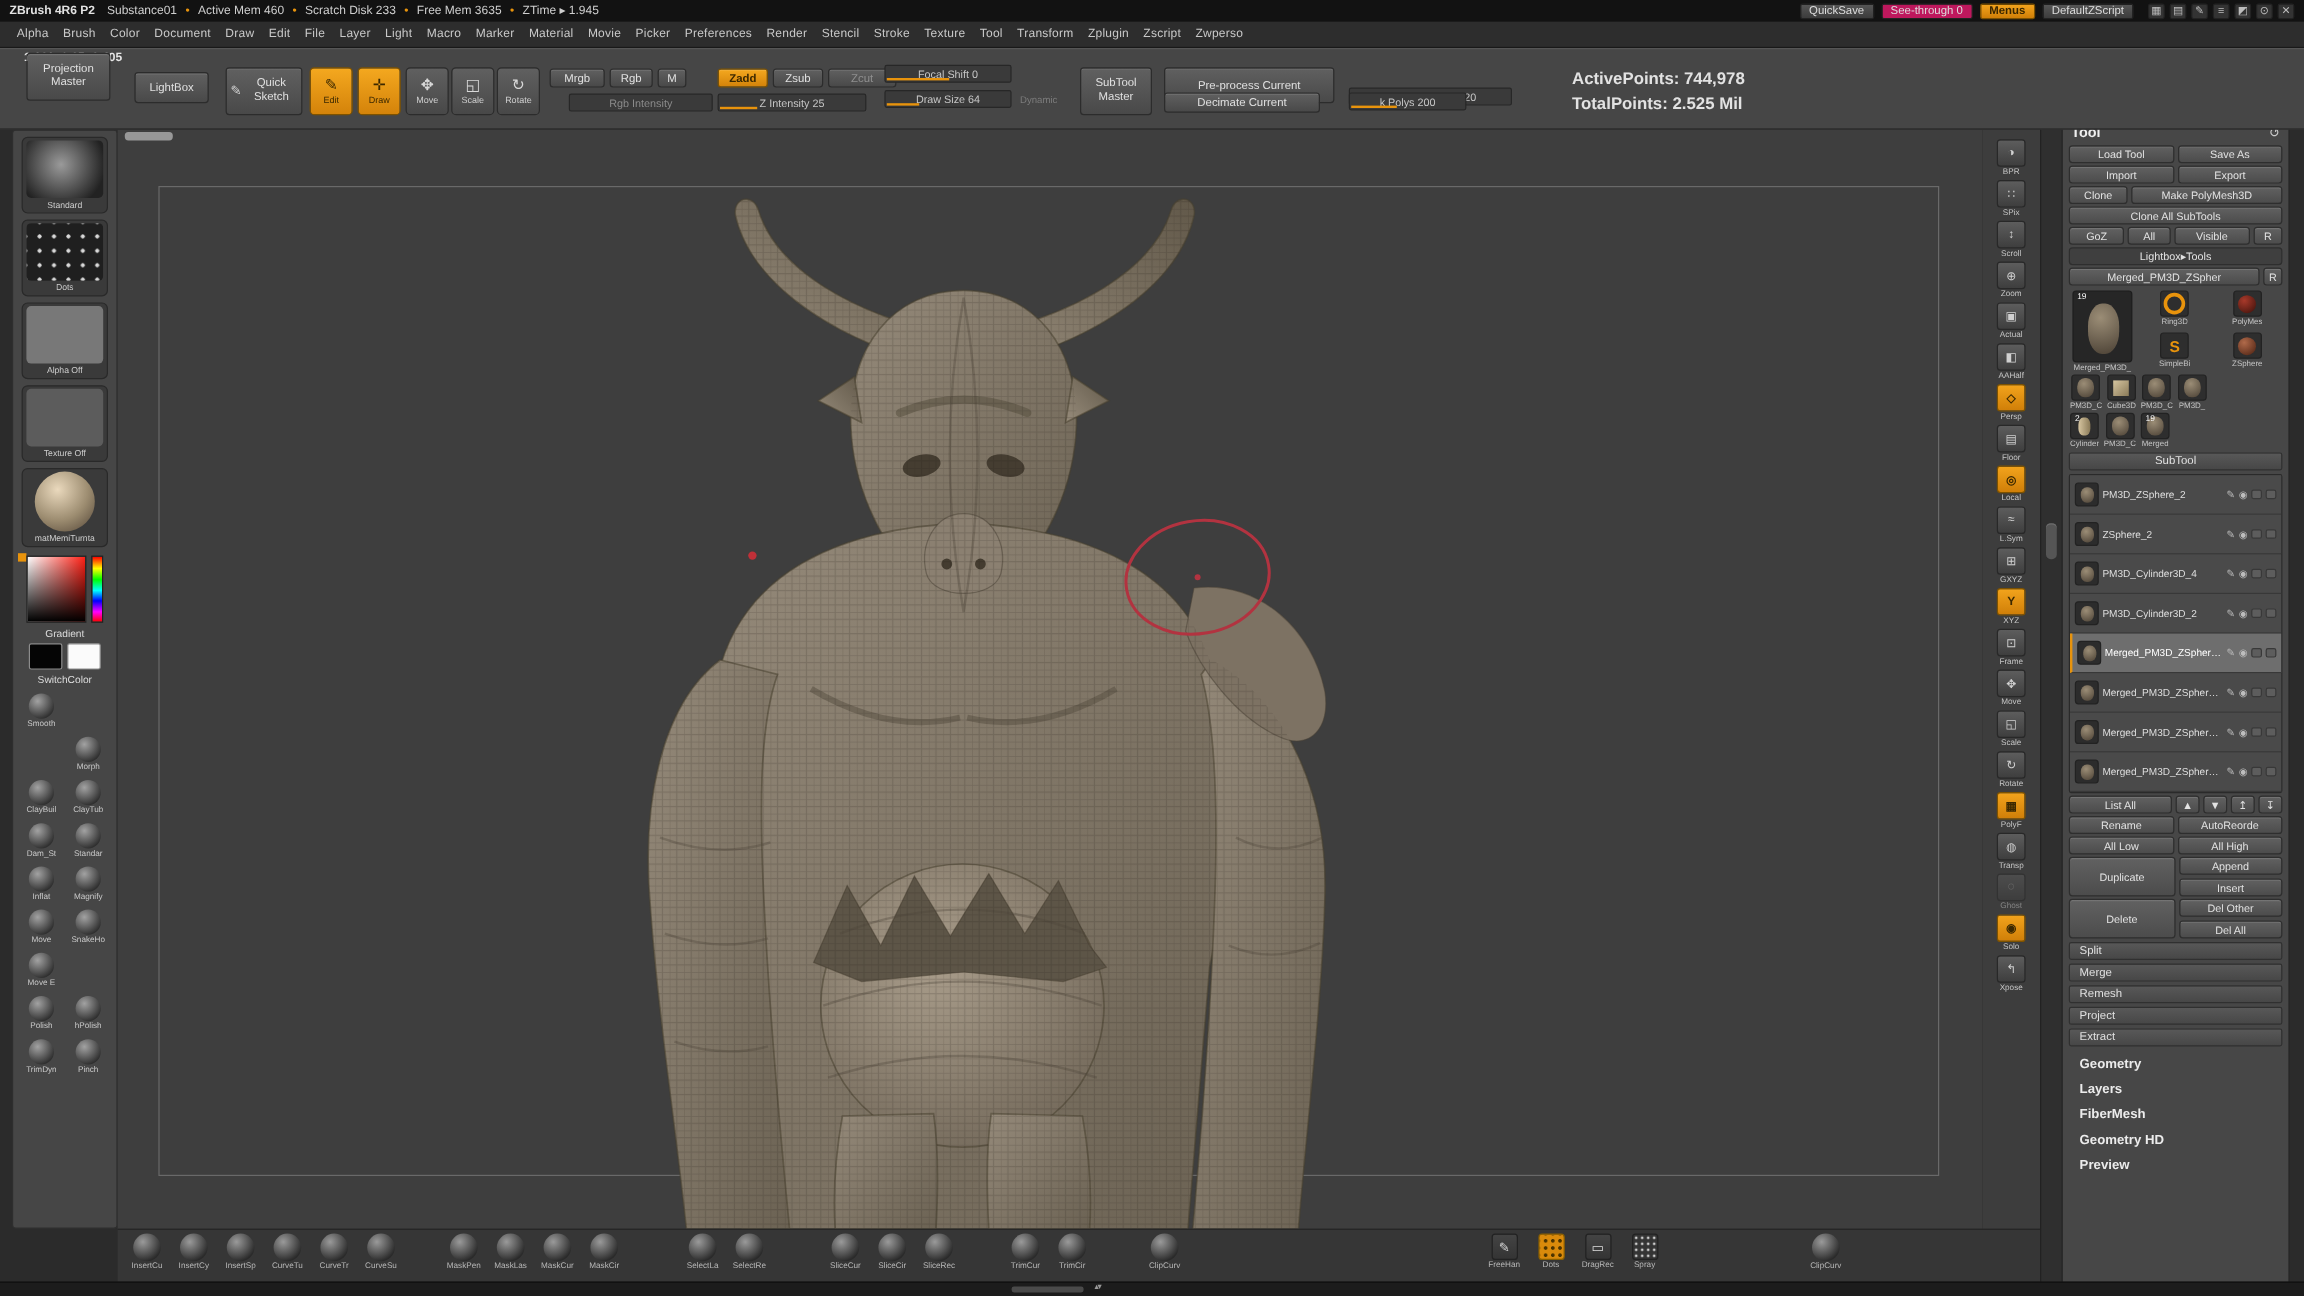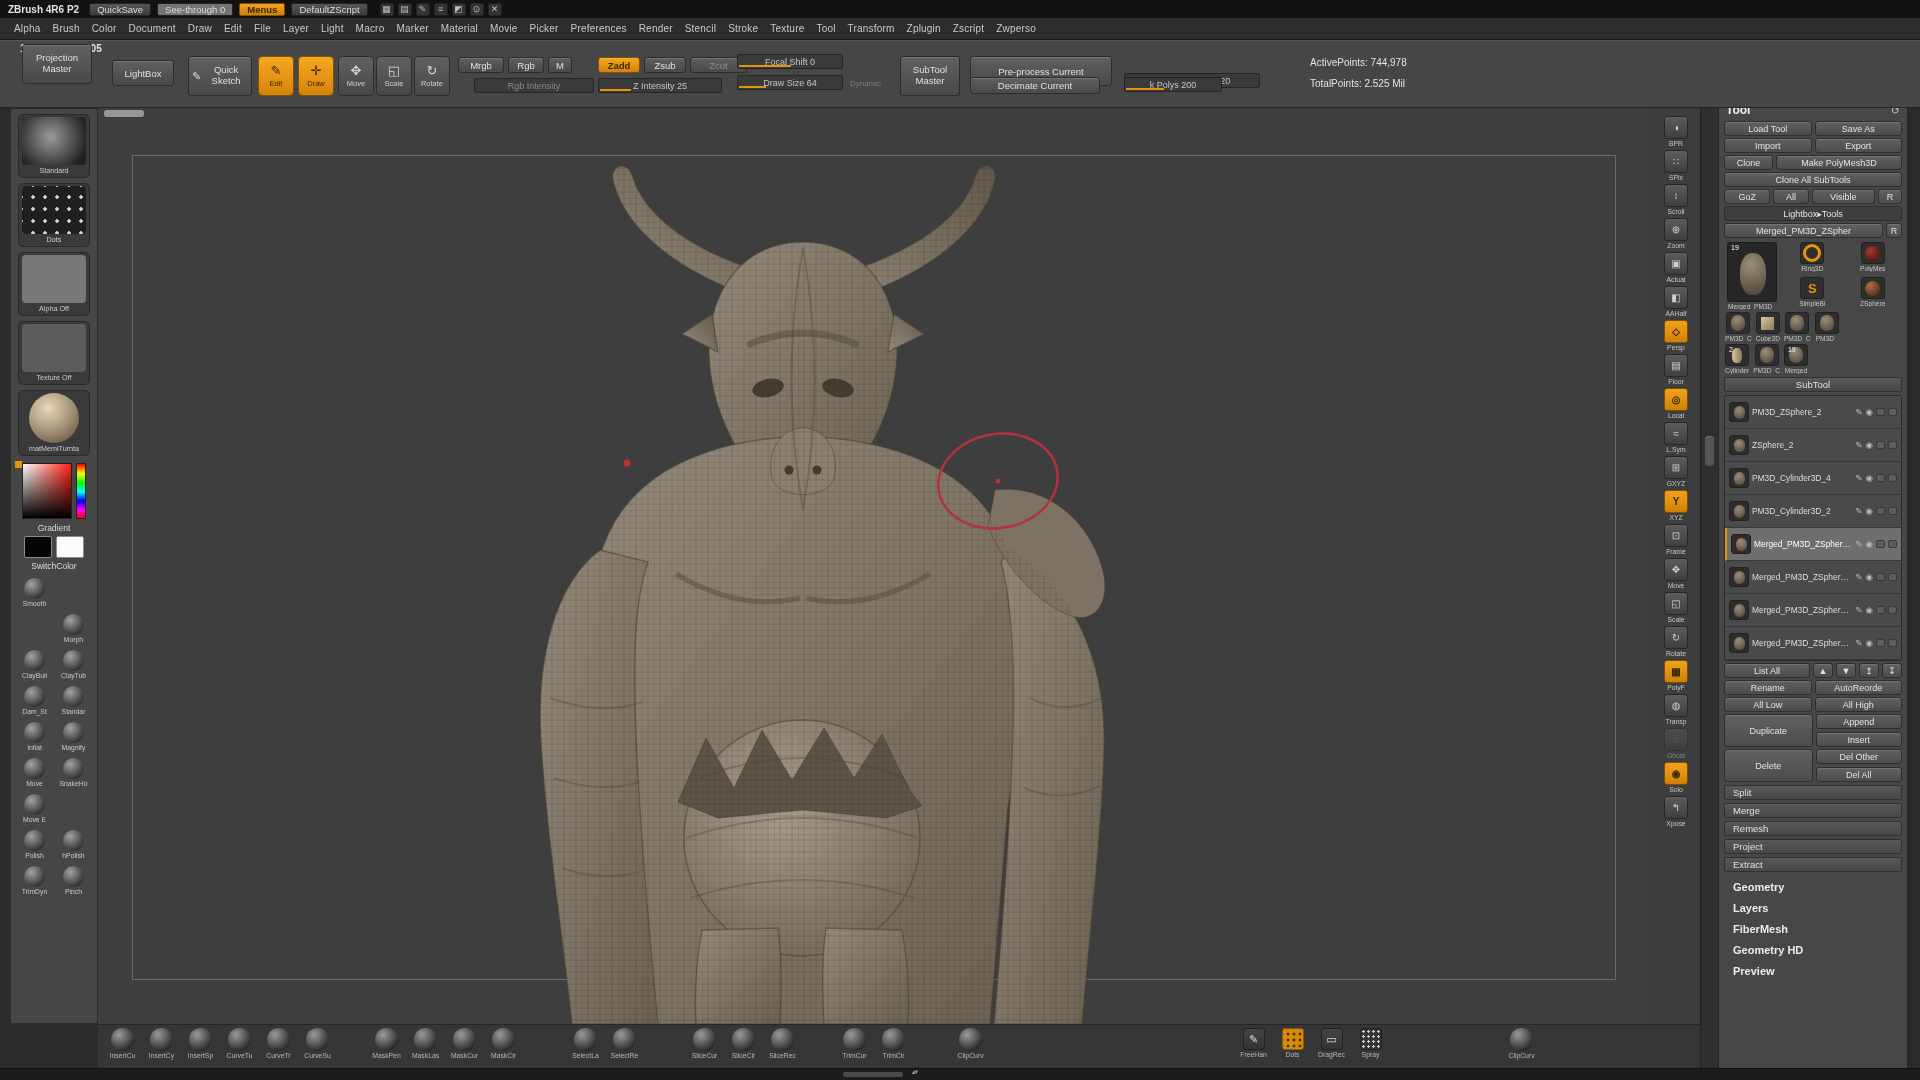--- a/index.html
+++ b/index.html
@@ -10,21 +10,21 @@
   
   .titlebar{position:absolute;left:0;top:0;right:0;height:18px;background:#121212;
     display:flex;align-items:center;padding:0 8px;font-size:10px;color:#cfcfcf;z-index:30}
   .tb-title{font-weight:bold;color:#e3e3e3;margin-right:10px;white-space:nowrap}
   .tb-segs{display:flex;align-items:center;flex:1;min-width:0}
   .seg{white-space:nowrap}
   .seg + .seg::before{content:"•";color:#e8930c;margin:0 7px}
   .tb-right{display:flex;align-items:center;gap:6px}
   .tb-btn{height:13px;padding:0 7px;border-radius:2px;background:linear-gradient(#555,#3c3c3c);
     border:1px solid #222;display:flex;align-items:center;font-size:9.5px;color:#ddd;white-space:nowrap}
-  .tb-btn.dark{background:#737373}
+  .tb-btn.dark{background:#be185d}
   .tb-btn.orange{background:linear-gradient(#f2a31c,#d07f08);color:#3a2700;border-color:#7d5200;font-weight:bold}
   .tb-icons{display:flex;gap:4px;margin-left:6px}
   .tbi{width:14px;height:13px;border-radius:2px;background:#333;border:1px solid #222;
     font-size:9px;color:#bdbdbd;display:flex;align-items:center;justify-content:center}
 
   
   .menubar{position:absolute;left:0;top:18px;right:0;height:22px;background:#2d2d2d;
     border-bottom:1px solid #191919;display:flex;align-items:center;padding-left:8px;z-index:29}
   .mitem{padding:0 6px;font-size:10px;color:#c9c9c9;white-space:nowrap;letter-spacing:.2px}
 
@@ -41,21 +41,21 @@
   .tile{position:absolute;width:36px;height:40px;border-radius:4px;background:linear-gradient(#606060,#484848);
     border:1px solid #2c2c2c;display:flex;flex-direction:column;align-items:center;justify-content:center;gap:1px}
   .tile .g{font-size:13px;line-height:14px;color:#d8d8d8}
   .tile .t{font-size:7.5px;color:#cfcfcf}
   .tile.orange{background:linear-gradient(#f4a81f,#d4830a);border-color:#7d5200}
   .tile.orange .g,.tile.orange .t{color:#3b2800}
   .sl{position:absolute;height:15px;background:#3a3a3a;border:1px solid #272727;border-radius:2px;
     font-size:9px;color:#c6c6c6;display:flex;align-items:center;justify-content:center;white-space:nowrap}
   .sl .f{position:absolute;left:1px;bottom:1px;height:2px;background:#e8930c}
   .sl.dim{color:#8b8b8b}
-  .pts{position:absolute;font-size:10px;font-weight:normal;color:#e2e2e2;white-space:nowrap}
+  .pts{position:absolute;font-size:14px;font-weight:bold;color:#e2e2e2;white-space:nowrap}
   .dyn{position:absolute;font-size:8px;color:#7c7c7c}
   .qs-ico{font-size:11px;margin-right:3px;color:#d8d8d8}
 
   
   .palette{position:absolute;left:10px;top:108px;width:88px;bottom:56px;background:#464646;
     border:1px solid #2e2e2e;border-radius:3px;display:flex;flex-direction:column;align-items:center;padding-top:5px}
   .pal-thumb{width:72px;margin-bottom:5px;display:flex;flex-direction:column;align-items:center;
     background:#3a3a3a;border:1px solid #292929;border-radius:5px;padding:2px}
   .pt-img{width:64px;height:48px;border-radius:4px}
   .pt-img.standard{background:radial-gradient(circle at 45% 42%,#9a9a9a,#585858 45%,#222 82%)}
@@ -176,20 +176,28 @@
   .bb-handle{position:absolute;left:843px;top:3px;width:60px;height:5px;border-radius:2px;background:#4a4a4a}
   .bb-arrows{position:absolute;left:912px;top:-1px;font-size:7px;color:#9a9a9a;letter-spacing:-1px}
 </style>
 </head>
 <body>
 
 <div class="app">
 
   <div class="titlebar">
     <span class="tb-title">ZBrush 4R6 P2</span>
+    <div class="tb-segs">
+
+    <span class="seg">Substance01</span>
+        <span class="seg">Active Mem 460</span>
+        <span class="seg">Scratch Disk 233</span>
+        <span class="seg">Free Mem 3635</span>
+        <span class="seg">ZTime ▸ 1.945</span>
+      </div>
     <div class="tb-right">
       <div class="tb-btn">QuickSave</div>
       <div class="tb-btn dark">See-through 0</div>
       <div class="tb-btn orange">Menus</div>
       <div class="tb-btn">DefaultZScript</div>
       <div class="tb-icons">
 
       <span class="tbi">▦</span>
           <span class="tbi">▤</span>
           <span class="tbi">✎</span>

